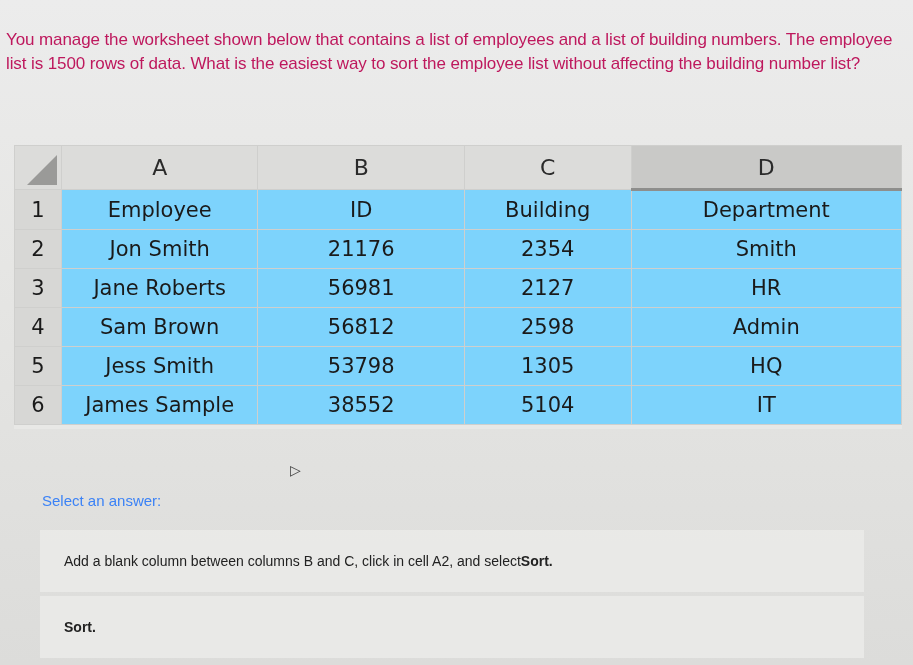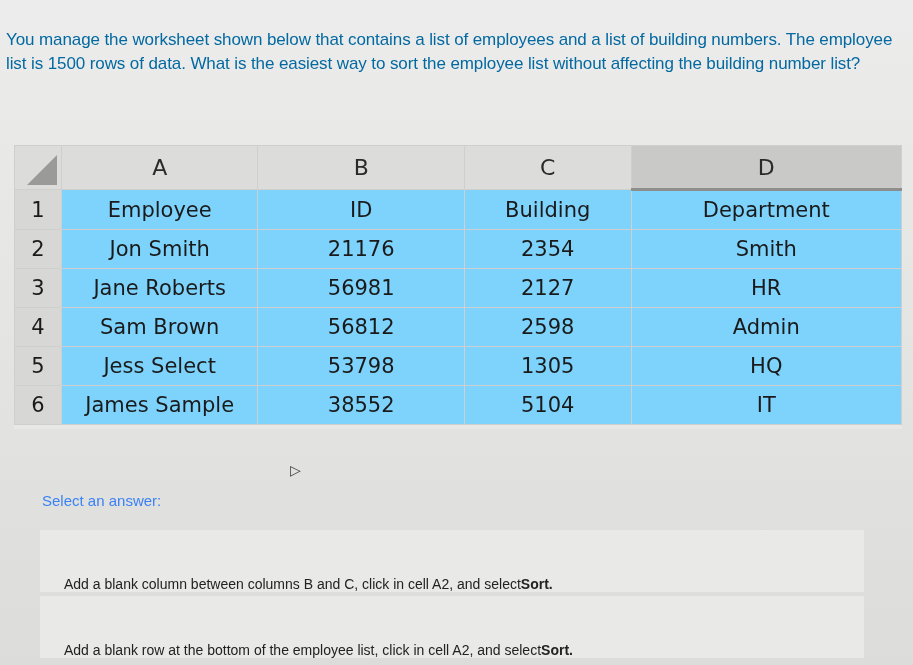--- a/index.html
+++ b/index.html
@@ -5,21 +5,21 @@
     html, body { margin: 0; padding: 0; }
     body {
       width: 913px; height: 665px; overflow: hidden;
       background: linear-gradient(180deg, #ececec 0%, #e6e6e4 40%, #dcdcda 100%);
       font-family: "Liberation Sans", sans-serif;
       color: #1c1c1c;
       position: relative;
     }
     .question {
       position: absolute; left: 6px; top: 28px; width: 900px;
-      font-size: 17px; line-height: 24px; color: #0369a1;
+      font-size: 17px; line-height: 24px; color: #be185d;
       letter-spacing: -0.1px;
     }
     .sheet {
       position: absolute; left: 14px; top: 145px;
       width: 888px; height: 284px;
       background: #e8e8e6;
     }
     .sheet table {
       border-collapse: collapse;
       font-family: "DejaVu Sans", sans-serif;
@@ -39,21 +39,21 @@
     .corner .tri {
       position: absolute; right: 4px; bottom: 4px; width: 0; height: 0;
       border-left: 30px solid transparent; border-bottom: 30px solid #9a9a98;
     }
     .colA { width: 196px; } .colB { width: 206px; } .colC { width: 166px; } .colD { width: 270px; }
     .cursor { position: absolute; left: 290px; top: 462px; font-size: 14px; color: #444; }
     .select-label { position: absolute; left: 42px; top: 492px; font-size: 15px; color: #3b82f6; }
     .answer {
       position: absolute; left: 40px; width: 824px; height: 62px;
       background: rgba(235,235,233,0.85);
-      display: flex; align-items: flex-end;
+      display: flex; align-items: center;
       font-size: 14px; color: #222; padding-left: 24px; box-sizing: border-box;
     }
     .answer b { font-weight: bold; }
     .a1 { top: 530px; }
     .a2 { top: 596px; }
   </style>
 </head>
 <body>
 
 <div class="question">You manage the worksheet shown below that contains a list of employees and a list of building numbers. The employee list is 1500 rows of data. What is the easiest way to sort the employee list without affecting the building number list?</div>
@@ -93,21 +93,21 @@
     </tr>
     <tr>
       <td class="rowhdr">4</td>
       <td class="cell">Sam Brown</td>
       <td class="cell">56812</td>
       <td class="cell">2598</td>
       <td class="cell">Admin</td>
     </tr>
     <tr>
       <td class="rowhdr">5</td>
-      <td class="cell">Jess Select</td>
+      <td class="cell">Jess Smith</td>
       <td class="cell">53798</td>
       <td class="cell">1305</td>
       <td class="cell">HQ</td>
     </tr>
     <tr>
       <td class="rowhdr">6</td>
       <td class="cell">James Sample</td>
       <td class="cell">38552</td>
       <td class="cell">5104</td>
       <td class="cell">IT</td>
@@ -118,15 +118,14 @@
 
 <div class="cursor">▷</div>
 
 <div class="select-label">Select an answer:</div>
 
 <div class="answer a1">
   <span>Add a blank column between columns B and C, click in cell A2, and select</span>
   <b>Sort.</b>
 </div>
 <div class="answer a2">
-  <span>Add a blank row at the bottom of the employee list, click in cell A2, and select</span>
   <b>Sort.</b>
 </div>
 
 </body></html>

